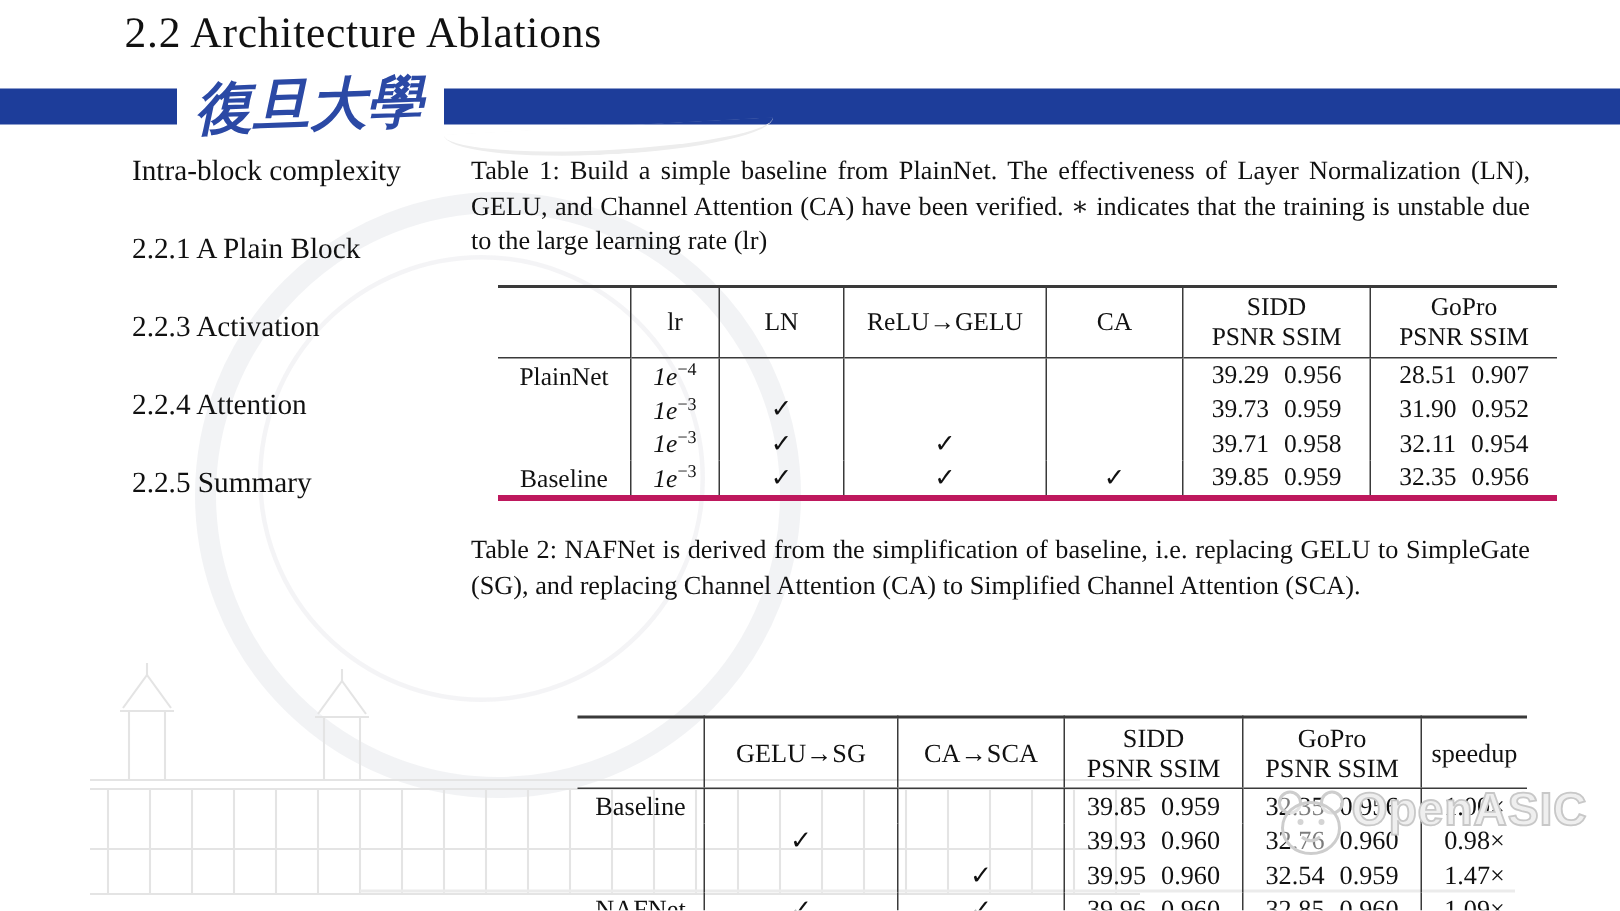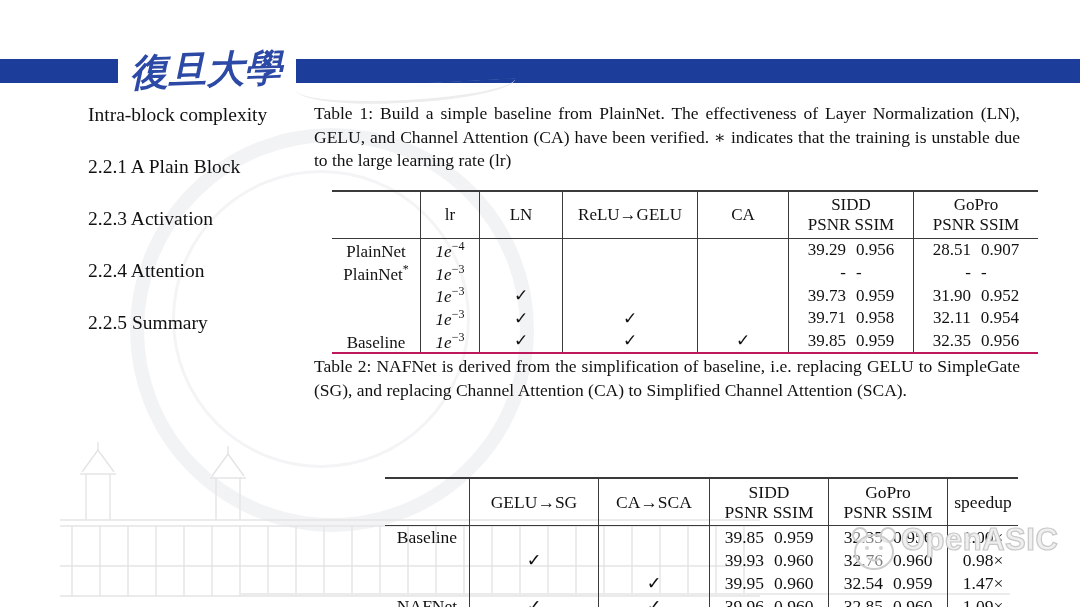--- a/index.html
+++ b/index.html
@@ -31,21 +31,21 @@
 
   
   .caption{position:absolute;width:706px;left:314px;font-size:17.5px;line-height:23.5px;
            text-align:justify;margin:0;}
   .cap1{top:102px;}
   .cap2{top:355px;}
 
   table{border-collapse:collapse;position:absolute;table-layout:fixed;}
   .t1{left:332px;top:190px;font-size:17px;}
   .t2{left:385px;top:443px;font-size:17.5px;margin-top:34px;}
-  .t1,.t2{border-top:2px solid #3a3a3a;border-bottom:2px solid #be185d;}
+  .t1,.t2{border-top:2px solid #3a3a3a;border-bottom:4px solid #be185d;}
   .t1 th,.t1 td,.t2 th,.t2 td{border-left:1.5px solid #3a3a3a;padding:0 3px;text-align:center;
       font-weight:normal;overflow:hidden;white-space:nowrap;}
   .t1 th:first-child,.t1 td:first-child,.t2 th:first-child,.t2 td:first-child{border-left:none;}
   .t1 thead th,.t2 thead th{border-bottom:1.5px solid #3a3a3a;height:46px;line-height:1.15;}
   .t1 tbody td{height:21px;}
   .t2 tbody td{height:23px;}
   .c-method{width:82px;} .c-lr{width:52px;} .c-ln{width:76px;} .c-gelu{width:128px;}
   .c-ca{width:84px;} .c-grp{width:118px;}
   .c2-method{width:78px;} .c2-sg{width:122px;} .c2-sca{width:104px;} .c2-grp{width:112px;} .c2-speed{width:64px;}
   .pair span.g{margin-left:10px;}
@@ -78,20 +78,21 @@
         <line x1="180" y1="50" x2="180" y2="92"></line>
       <line x1="0" y1="92" x2="700" y2="92"></line>
       <line x1="0" y1="98" x2="700" y2="98"></line>
       <line x1="0" y1="138" x2="700" y2="138"></line>
       <line x1="0" y1="168" x2="700" y2="168"></line>
       <path d="M12,98 V168 M40,98 V168 M68,98 V168 M96,98 V168 M124,98 V168 M152,98 V168 M180,98 V168 M208,98 V168 M236,98 V168 M264,98 V168 M292,98 V168 M320,98 V168 M348,98 V168 M376,98 V168 M404,98 V168 M432,98 V168 M460,98 V168 M488,98 V168 M516,98 V168 M544,98 V168 M572,98 V168 M600,98 V168 M628,98 V168 M656,98 V168 M684,98 V168"></path>
     </g>
   </svg>
   <div class="baseline-rule"></div>
 
+  <div class="title">2.2  Architecture Ablations</div>
   <div class="bar bar-left"></div>
   <div class="bar bar-right"></div>
   <div class="logo">復旦大學</div>
   <div class="swoosh"></div>
 
   <div class="sidebar">
     <div class="item">Intra-block complexity</div>
     <div class="item">2.2.1 A Plain Block</div>
     <div class="item">2.2.3 Activation</div>
     <div class="item">2.2.4 Attention</div>
@@ -120,29 +121,20 @@
     </thead>
     <tbody>
       <tr>
         <td><span>PlainNet</span><sup></sup></td>
         <td><span class="mathit">1e</span><sup>−4</sup></td>
         <td></td>
         <td></td>
         <td></td>
         <td class="pair"><span>39.29</span><span class="g">0.956</span></td>
         <td class="pair"><span>28.51</span><span class="g">0.907</span></td>
-      </tr>
-      <tr>
-        <td><span>PlainNet</span><sup>*</sup></td>
-        <td><span class="mathit">1e</span><sup>−3</sup></td>
-        <td></td>
-        <td></td>
-        <td></td>
-        <td class="pair"><span>-</span><span class="g">-</span></td>
-        <td class="pair"><span>-</span><span class="g">-</span></td>
       </tr>
       <tr>
         <td><span></span><sup></sup></td>
         <td><span class="mathit">1e</span><sup>−3</sup></td>
         <td>✓</td>
         <td></td>
         <td></td>
         <td class="pair"><span>39.73</span><span class="g">0.959</span></td>
         <td class="pair"><span>31.90</span><span class="g">0.952</span></td>
       </tr>

